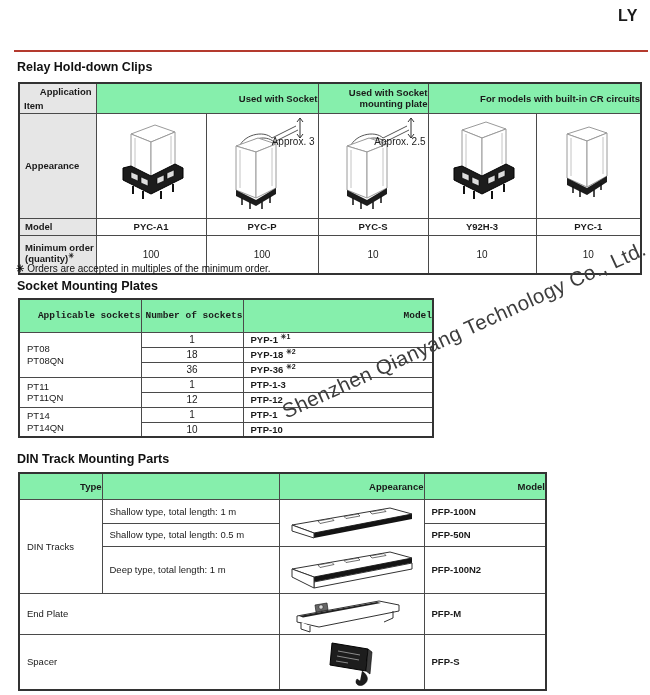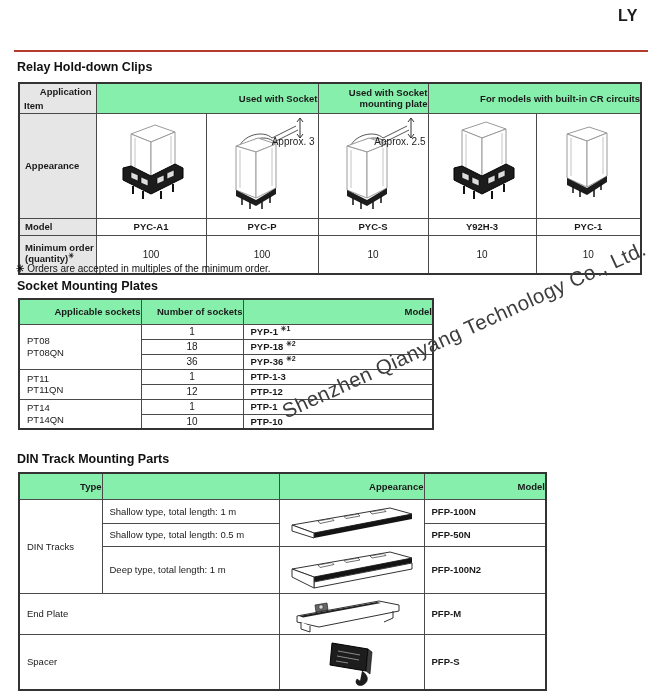--- a/index.html
+++ b/index.html
@@ -171,21 +171,21 @@
 
   <div class="sec-heading" style="top:279px;">Socket Mounting Plates</div>
 
   <table style="left:18px;top:298px;width:414px;">
     <colgroup>
         <col style="width:122px">
         <col style="width:102px">
         <col style="width:190px">
       </colgroup>
     <tbody>
-        <tr style="height:25px;">
+        <tr style="height:33px;font-family:Liberation Mono, monospace;">
       <td class="hdr">Applicable sockets</td>
       <td class="hdr">Number of sockets</td>
       <td class="hdr">Model</td>
     </tr>
     <tr style="height:15px;">
       <td rowspan="3" class="left-pad" style="line-height:1.2;">
         <span>PT08</span><br>
         <span>PT08QN</span>
       </td>
       <td class="val">1</td>

